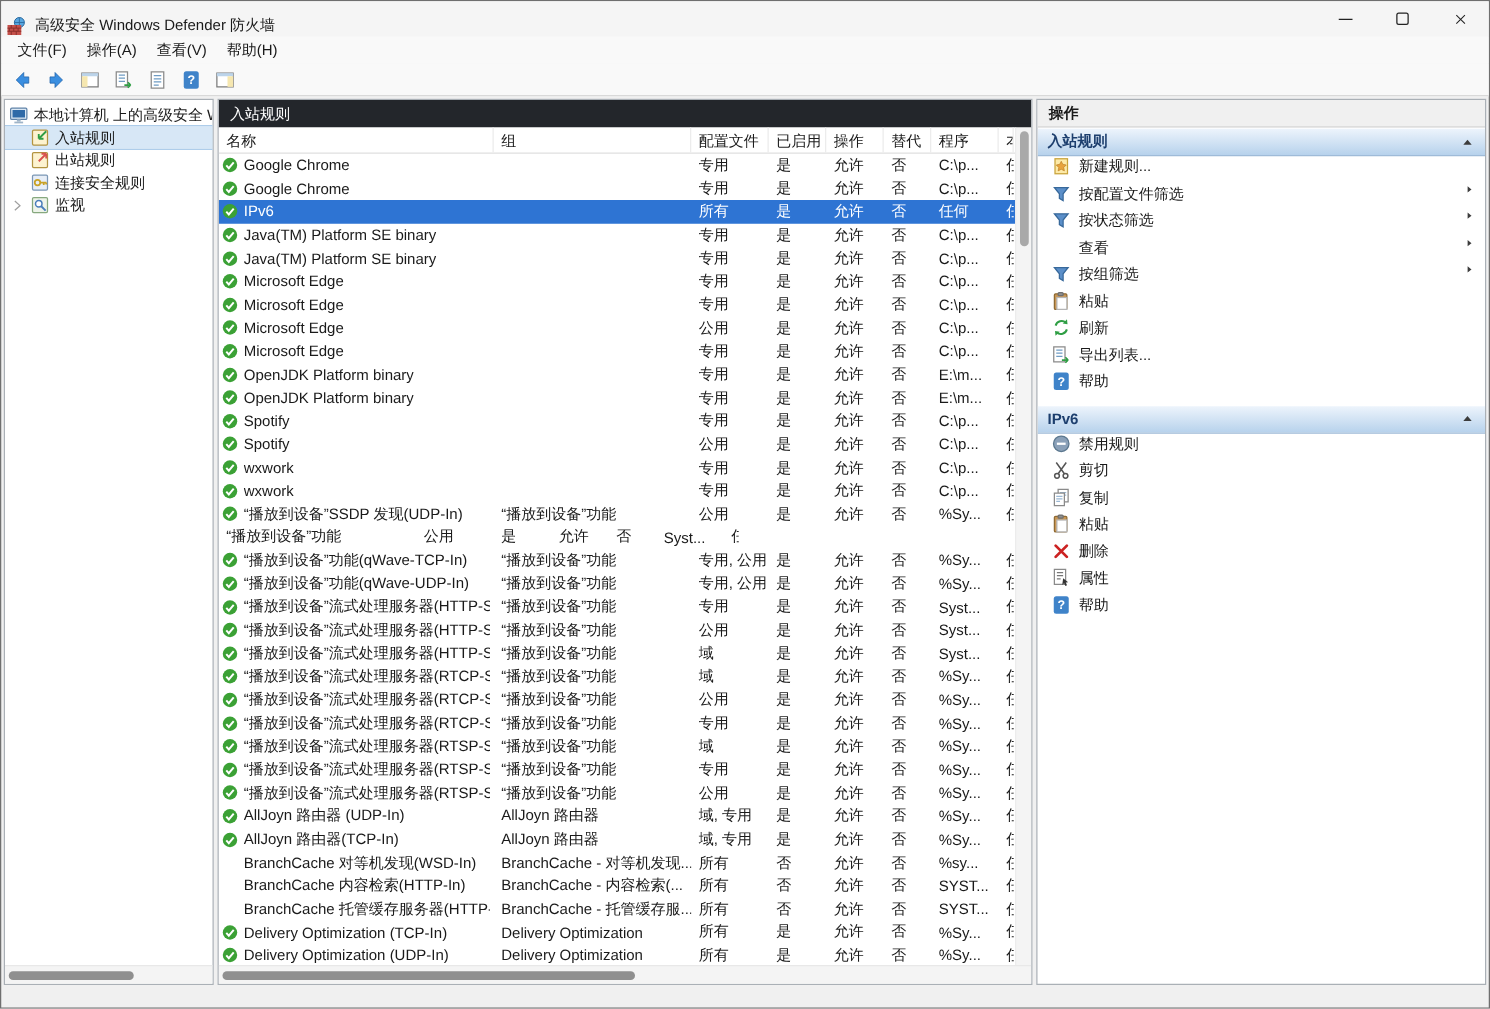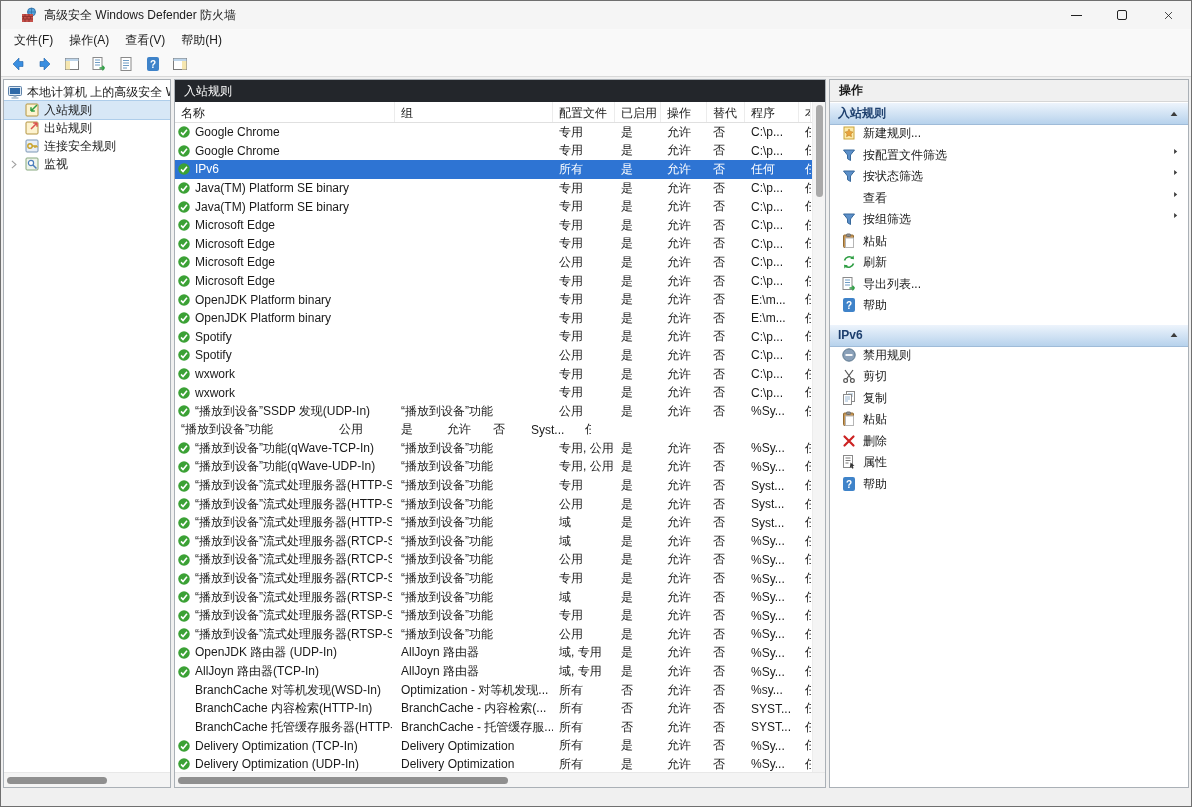--- a/index.html
+++ b/index.html
@@ -4,21 +4,21 @@
 <style>
   * { box-sizing: border-box; margin: 0; padding: 0; }
   html, body { width: 1192px; height: 807px; }
   body {
     font-family: "Liberation Sans", "DejaVu Sans", sans-serif;
     font-size: 12px; color: #1a1a1a; background: #f0f0f0; overflow: hidden;
   }
   .window { width: 100%; height: 100%; border: 1px solid #6f6f6f; display: flex; flex-direction: column; background: #f0f0f0; }
 
   
-  .titlebar { height: 28px; flex: 0 0 auto; display: flex; align-items: center; background: #f5f5f5; padding-left: 20px; gap: 7px; }
+  .titlebar { height: 28px; flex: 0 0 auto; display: flex; align-items: flex-end; background: #f5f5f5; padding-left: 4px; gap: 7px; }
   .title { color: #1a1a1a; white-space: nowrap; }
   .win-controls { margin-left: auto; display: flex; height: 100%; }
   .win-btn { width: 46px; height: 100%; display: flex; align-items: center; justify-content: center; }
   .g-min { width: 11px; height: 1px; background: #222; display: block; }
   .g-max { width: 10px; height: 10px; border: 1px solid #222; border-radius: 2px; display: block; }
   .g-close svg { width: 11px; height: 11px; display: block; }
 
   
   .menubar { height: 22px; flex: 0 0 auto; background: #f9f9f9; display: flex; align-items: center; padding-left: 5px; }
   .menu-item { padding: 3px 8px; white-space: nowrap; text-align: center; }
@@ -758,21 +758,21 @@
                 <span class="cell" style="width:12px">任</span>
               </div>
               <div class="row">
                 <span class="cell name-cell" style="width:220px">
                   <span class="icon14">
                     <svg viewBox="0 0 16 16">
                       <circle cx="8" cy="8" r="6.6" fill="#3BA135"></circle>
                       <path d="M4.6 8.4l2.3 2.5 4.5-5.4" fill="none" stroke="#fff" stroke-width="1.8"></path>
                     </svg>
                   </span>
-                  <span class="ntxt">OpenJDK 路由器 (UDP-In)</span>
+                  <span class="ntxt">AllJoyn 路由器 (UDP-In)</span>
                 </span>
                 <span class="cell" style="width:158px">AllJoyn 路由器</span>
                 <span class="cell" style="width:62px">域, 专用</span>
                 <span class="cell" style="width:46px">是</span>
                 <span class="cell" style="width:46px">允许</span>
                 <span class="cell" style="width:38px">否</span>
                 <span class="cell" style="width:54px">%Sy...</span>
                 <span class="cell" style="width:12px">任</span>
               </div>
               <div class="row">
@@ -791,21 +791,21 @@
                 <span class="cell" style="width:46px">允许</span>
                 <span class="cell" style="width:38px">否</span>
                 <span class="cell" style="width:54px">%Sy...</span>
                 <span class="cell" style="width:12px">任</span>
               </div>
               <div class="row">
                 <span class="cell name-cell" style="width:220px">
                   <span class="icon14"></span>
                   <span class="ntxt">BranchCache 对等机发现(WSD-In)</span>
                 </span>
-                <span class="cell" style="width:158px">Optimization - 对等机发现...</span>
+                <span class="cell" style="width:158px">BranchCache - 对等机发现...</span>
                 <span class="cell" style="width:62px">所有</span>
                 <span class="cell" style="width:46px">否</span>
                 <span class="cell" style="width:46px">允许</span>
                 <span class="cell" style="width:38px">否</span>
                 <span class="cell" style="width:54px">%sy...</span>
                 <span class="cell" style="width:12px">任</span>
               </div>
               <div class="row">
                 <span class="cell name-cell" style="width:220px">
                   <span class="icon14"></span>

